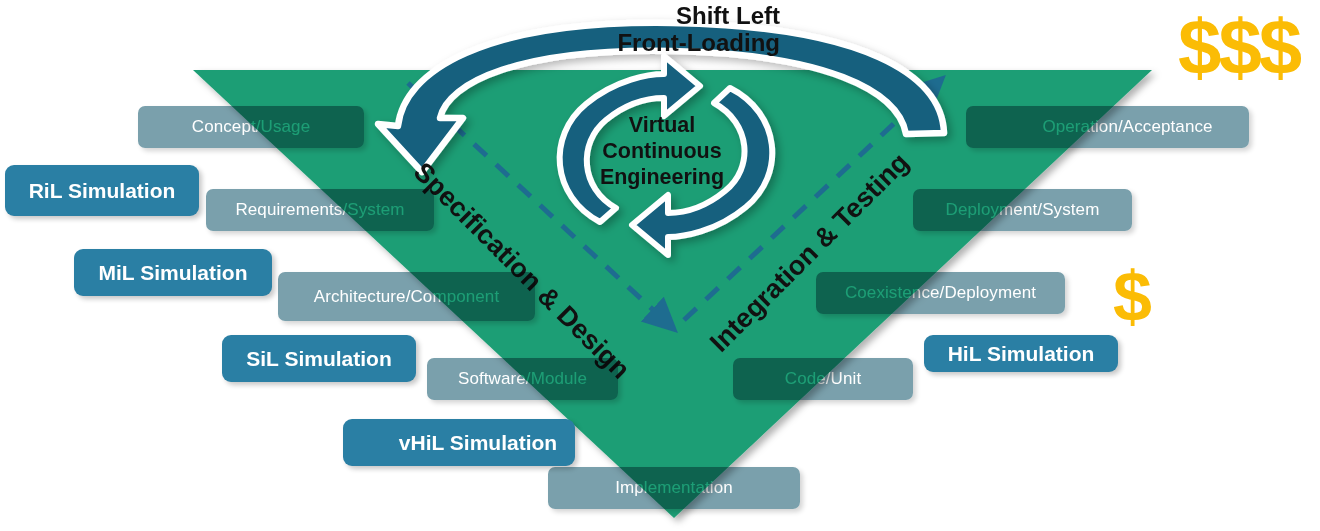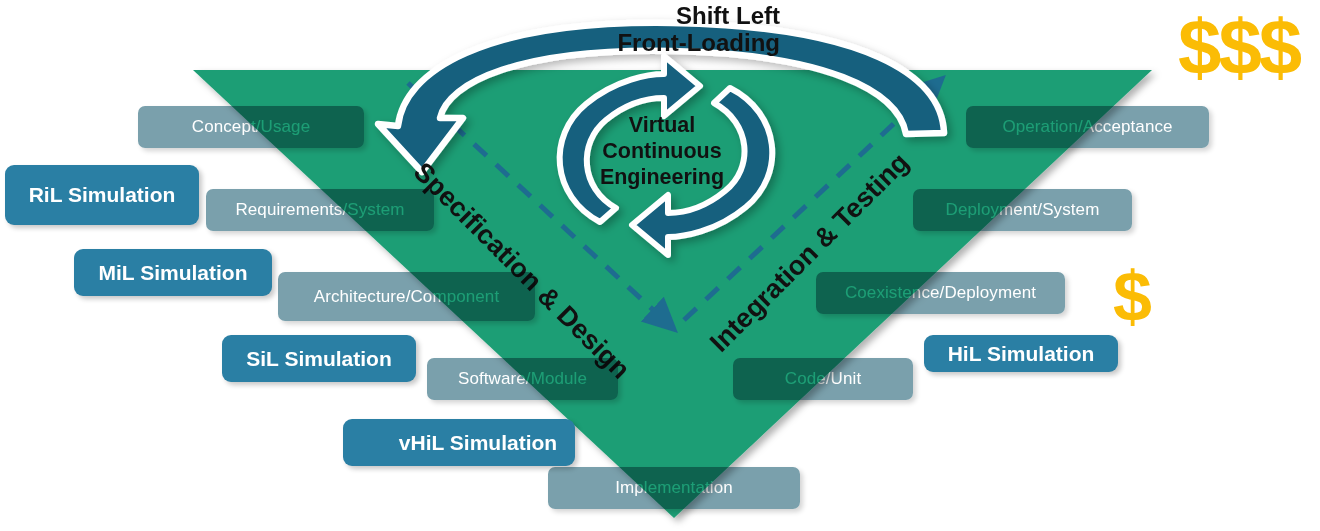--- a/index.html
+++ b/index.html
@@ -160,29 +160,29 @@
   <div class="phase-box" style="left:138px;top:106px;width:226px;height:42px;">Concept/Usage</div>
 
   <div class="phase-box" style="left:206px;top:189px;width:228px;height:42px;">Requirements/System</div>
 
   <div class="phase-box" style="left:278px;top:272px;width:257px;height:49px;">Architecture/Component</div>
 
   <div class="phase-box" style="left:427px;top:358px;width:191px;height:42px;">Software/Module</div>
 
   <div class="phase-box" style="left:548px;top:442px;width:252px;height:42px;margin-top:25px;">Implementation</div>
 
-  <div class="phase-box" style="left:966px;top:106px;width:243px;height:42px;">Operation/Acceptance</div>
+  <div class="phase-box" style="left:966px;top:106px;width:243px;height:42px;padding-left:40px;">Operation/Acceptance</div>
 
   <div class="phase-box" style="left:913px;top:189px;width:219px;height:42px;">Deployment/System</div>
 
   <div class="phase-box" style="left:816px;top:272px;width:249px;height:42px;">Coexistence/Deployment</div>
 
   <div class="phase-box" style="left:733px;top:358px;width:180px;height:42px;">Code/Unit</div>
 
-  <div class="sim-box" style="left:5px;top:165px;width:194px;height:60px;">RiL Simulation</div>
+  <div class="sim-box" style="left:5px;top:165px;width:194px;height:51px;">RiL Simulation</div>
 
   <div class="sim-box" style="left:74px;top:249px;width:198px;height:47px;">MiL Simulation</div>
 
   <div class="sim-box" style="left:222px;top:335px;width:194px;height:47px;">SiL Simulation</div>
 
   <div class="sim-box" style="left:343px;top:419px;width:194px;height:47px;padding-left:38px;">vHiL Simulation</div>
 
   <div class="sim-box" style="left:924px;top:335px;width:194px;height:37px;">HiL Simulation</div>
 
   <div class="money" id="money-high">$$$</div>

